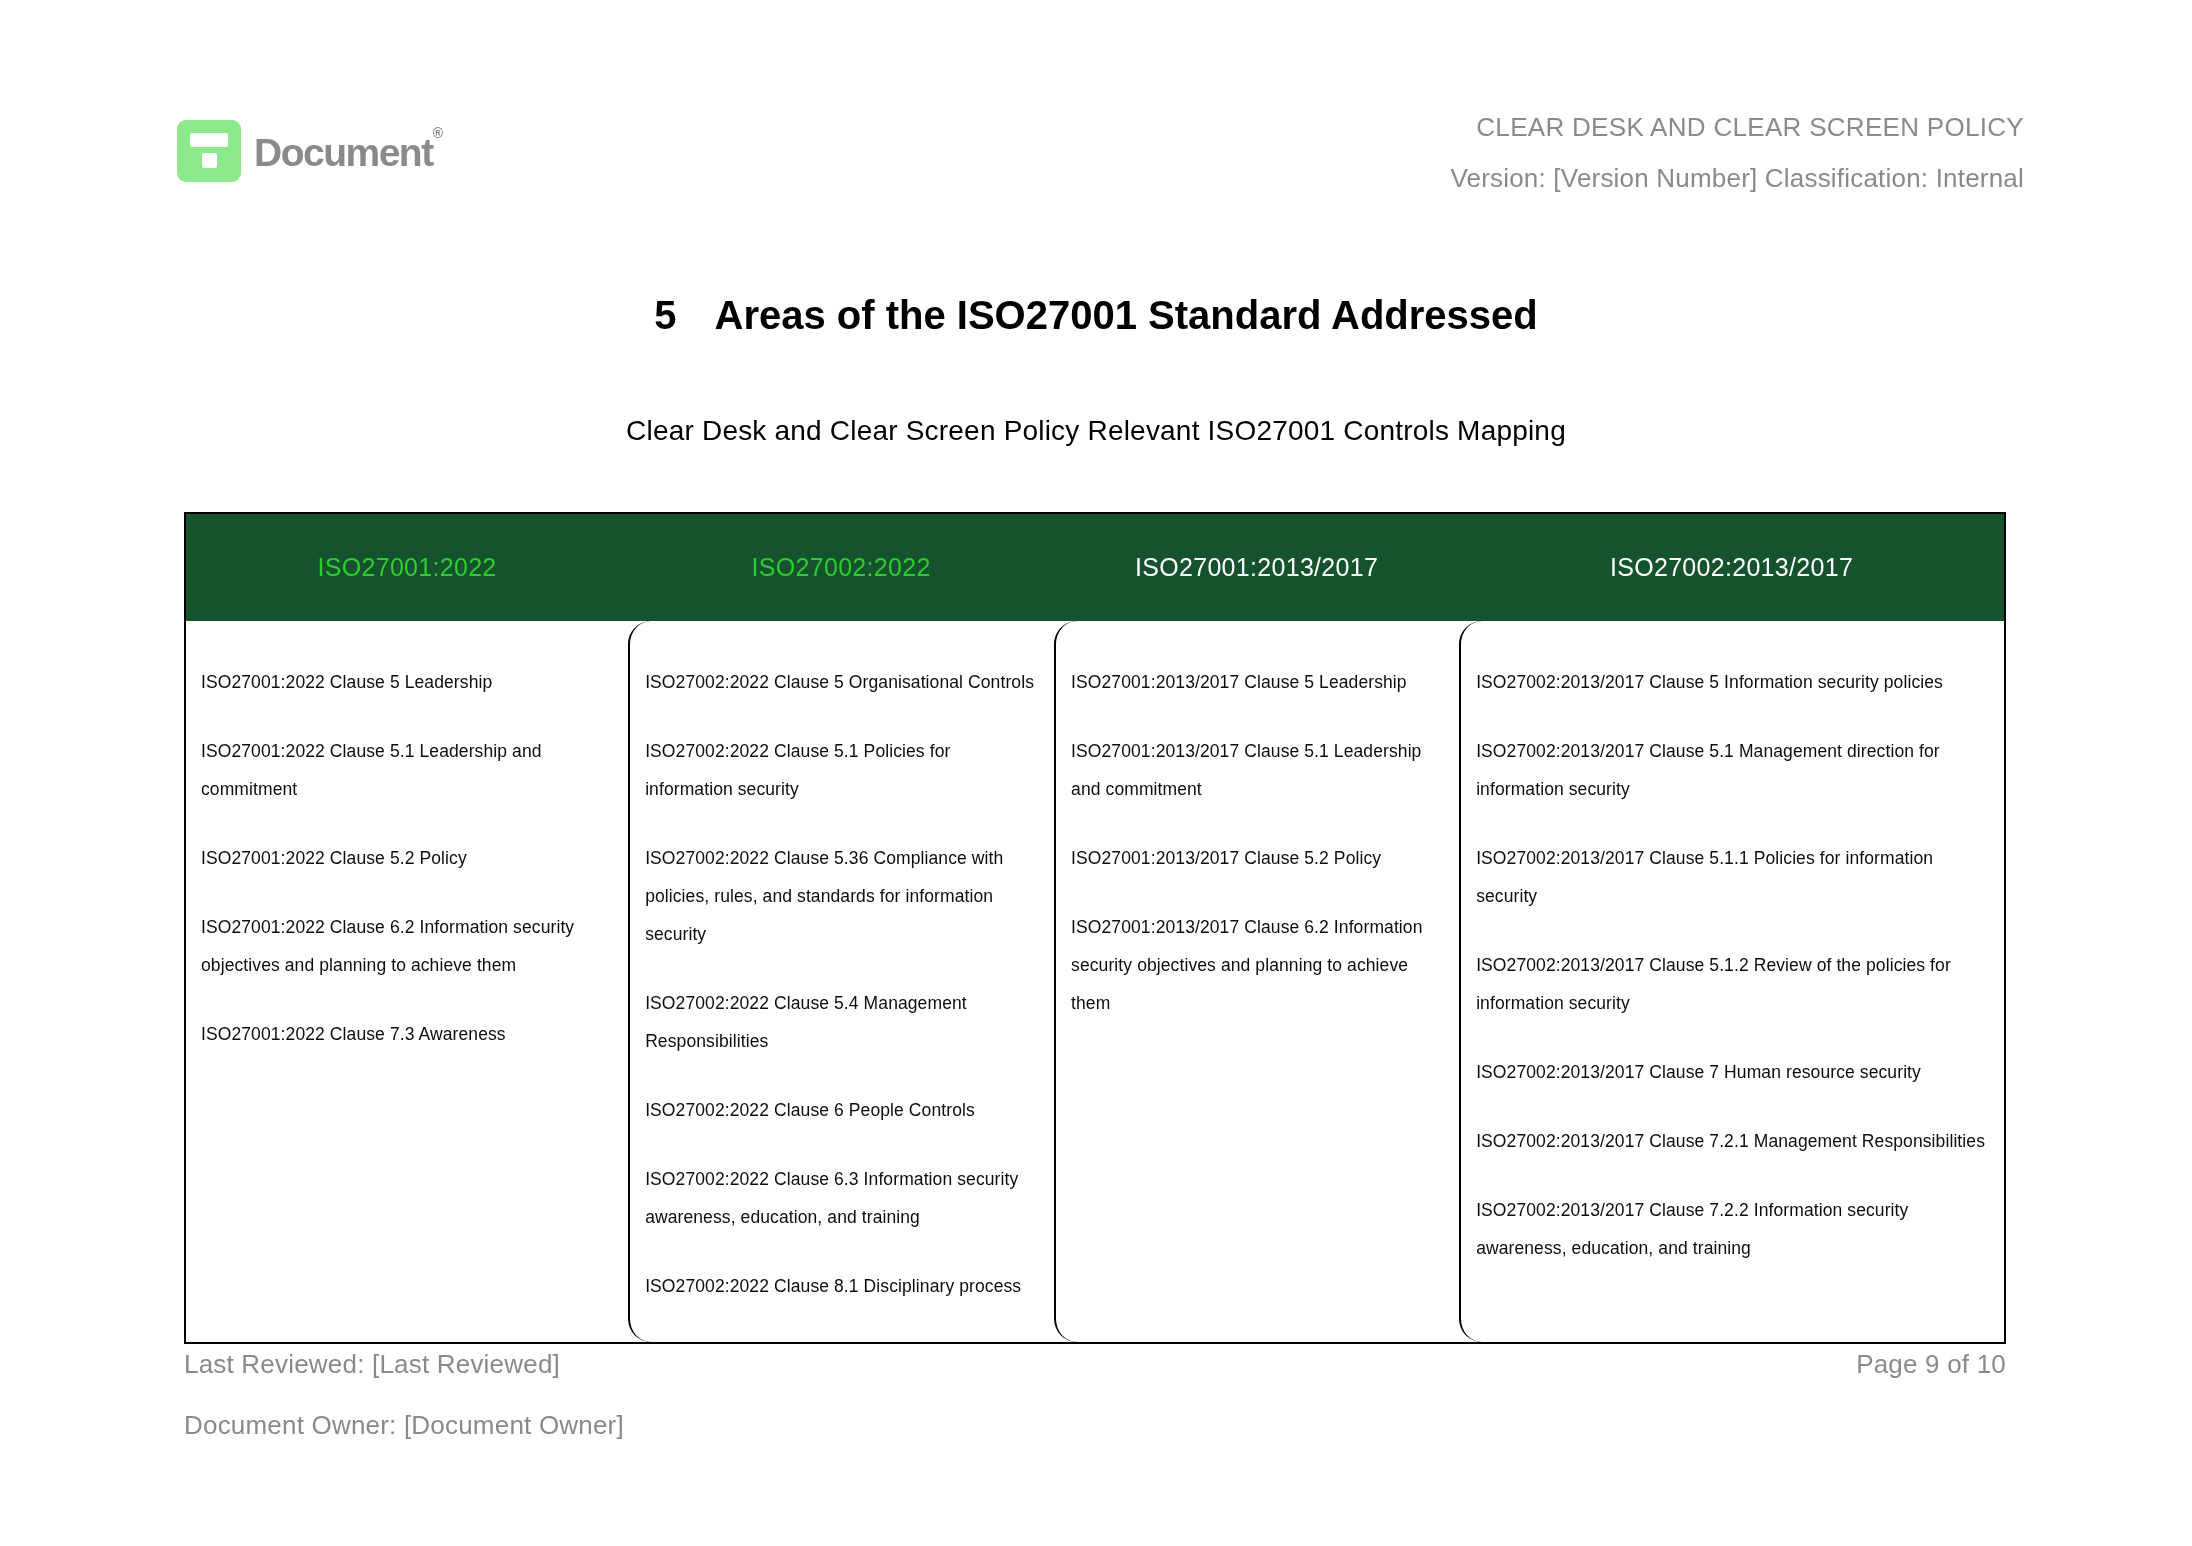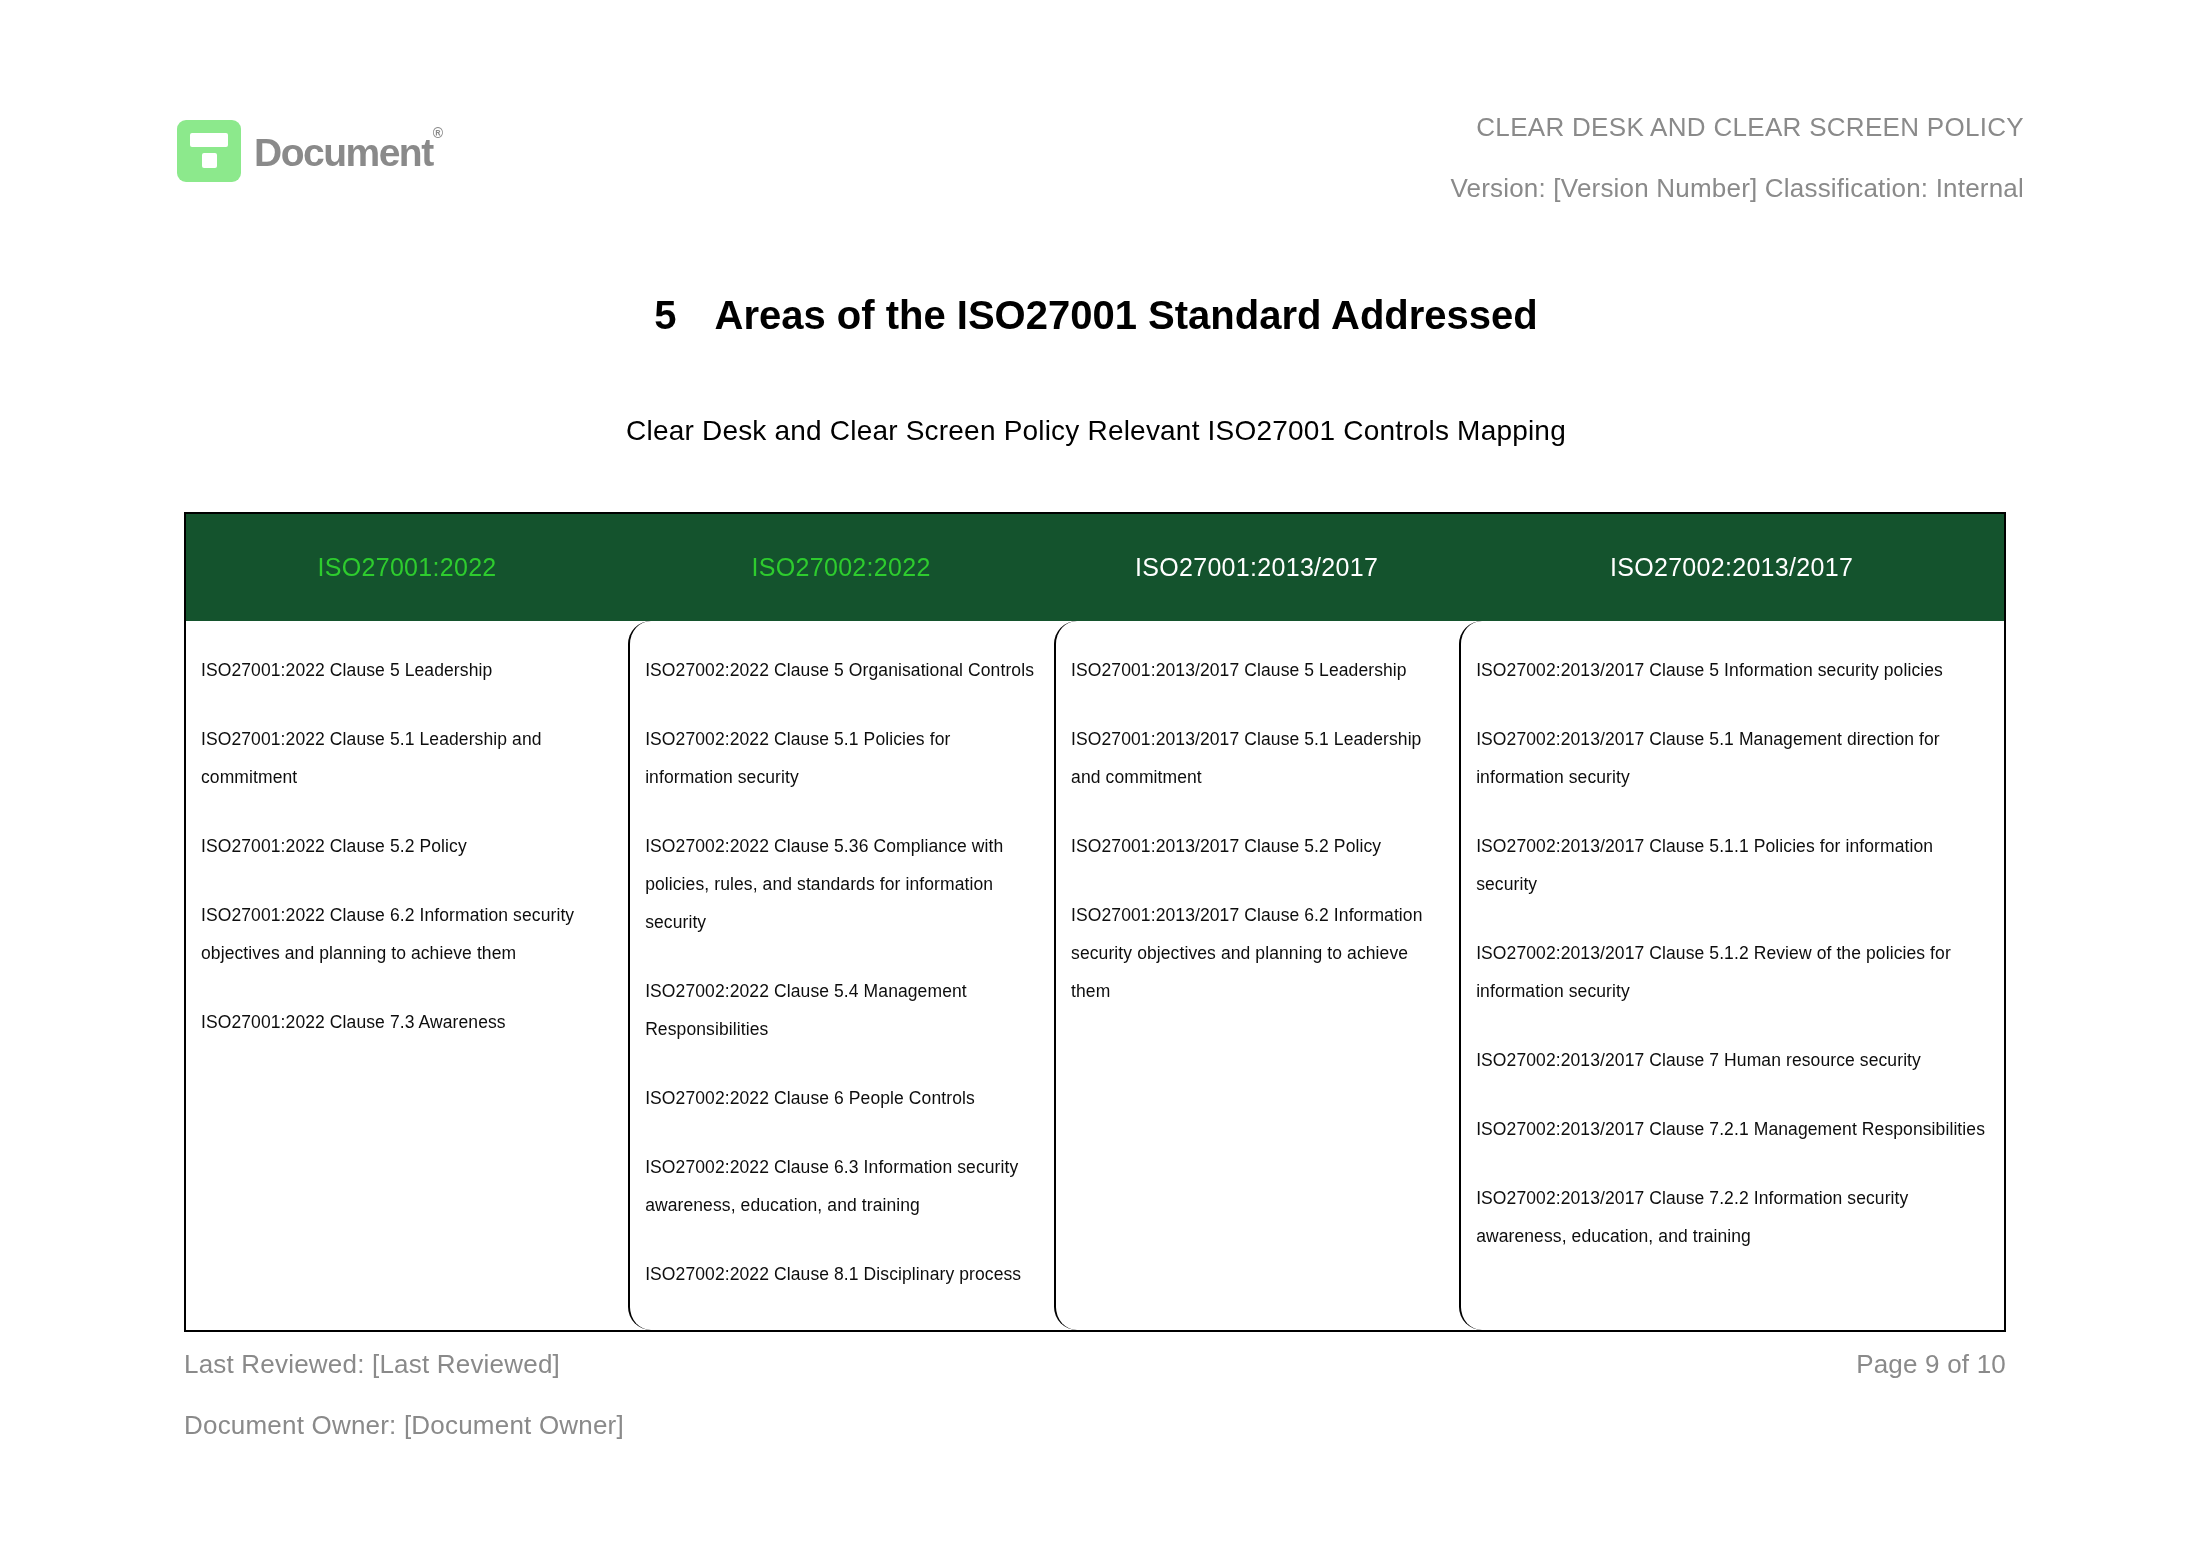--- a/index.html
+++ b/index.html
@@ -13,37 +13,37 @@
   
   .logo{position:absolute;left:177px;top:120px;display:flex;align-items:flex-start;}
   .logo-icon{position:relative;width:64px;height:62px;border-radius:9px;background:#8CE98C;flex:0 0 auto;}
   .logo-icon .bar{position:absolute;left:13px;top:13px;width:38px;height:14px;background:#ffffff;border-radius:2px;}
   .logo-icon .dot{position:absolute;left:25px;top:33px;width:15px;height:15px;background:#ffffff;border-radius:2px;}
   .logo-text{margin-left:13px;margin-top:6px;font-size:39px;font-weight:bold;color:#8a8a8a;letter-spacing:-1.5px;line-height:1;}
   .logo-text sup{font-size:14px;font-weight:bold;vertical-align:28px;letter-spacing:0;}
   
   .doc-header{position:absolute;right:168px;top:112px;text-align:right;color:#8a8a8a;}
   .doc-title{font-size:26px;letter-spacing:0.3px;}
-  .doc-meta{font-size:26px;margin-top:30px;letter-spacing:0.2px;}
+  .doc-meta{font-size:26px;margin-top:20px;letter-spacing:0.2px;}
   
   .section-heading{
     position:absolute;top:293px;left:50%;transform:translateX(-50%);
     white-space:nowrap;font-size:40px;font-weight:bold;color:#000;
   }
   .section-heading .num{display:inline-block;margin-right:38px;}
   .table-caption{
     position:absolute;top:415px;left:50%;transform:translateX(-50%);
     white-space:nowrap;font-size:28px;color:#000;letter-spacing:0.2px;
   }
   
   .tbl{position:absolute;left:184px;top:512px;width:1822px;border:2px solid #000;box-sizing:border-box;}
   .tbl-head{display:flex;background:#14532d;height:107px;}
   .th{display:flex;align-items:center;justify-content:center;font-size:25px;letter-spacing:0.3px;box-sizing:border-box;}
   .tbl-body{display:flex;min-height:664px;background:#fff;}
-  .td{box-sizing:border-box;padding:30px 16px 6px 15px;}
+  .td{box-sizing:border-box;padding:42px 16px 6px 15px;}
   .td + .td{border-left:2px solid #000;border-radius:23px;}
   .c0{width:24.32%;}
   .c1{width:23.43%;}
   .c2{width:22.28%;}
   .c3{width:29.97%;}
   .clause{font-size:17.5px;line-height:38px;letter-spacing:0.1px;color:#0d0d0d;margin:0 0 31px 0;}
   
   .footer-line{position:absolute;color:#8a8a8a;font-size:26px;letter-spacing:0.2px;}
   .f-reviewed{left:184px;top:1349px;}
   .f-owner{left:184px;top:1410px;}

